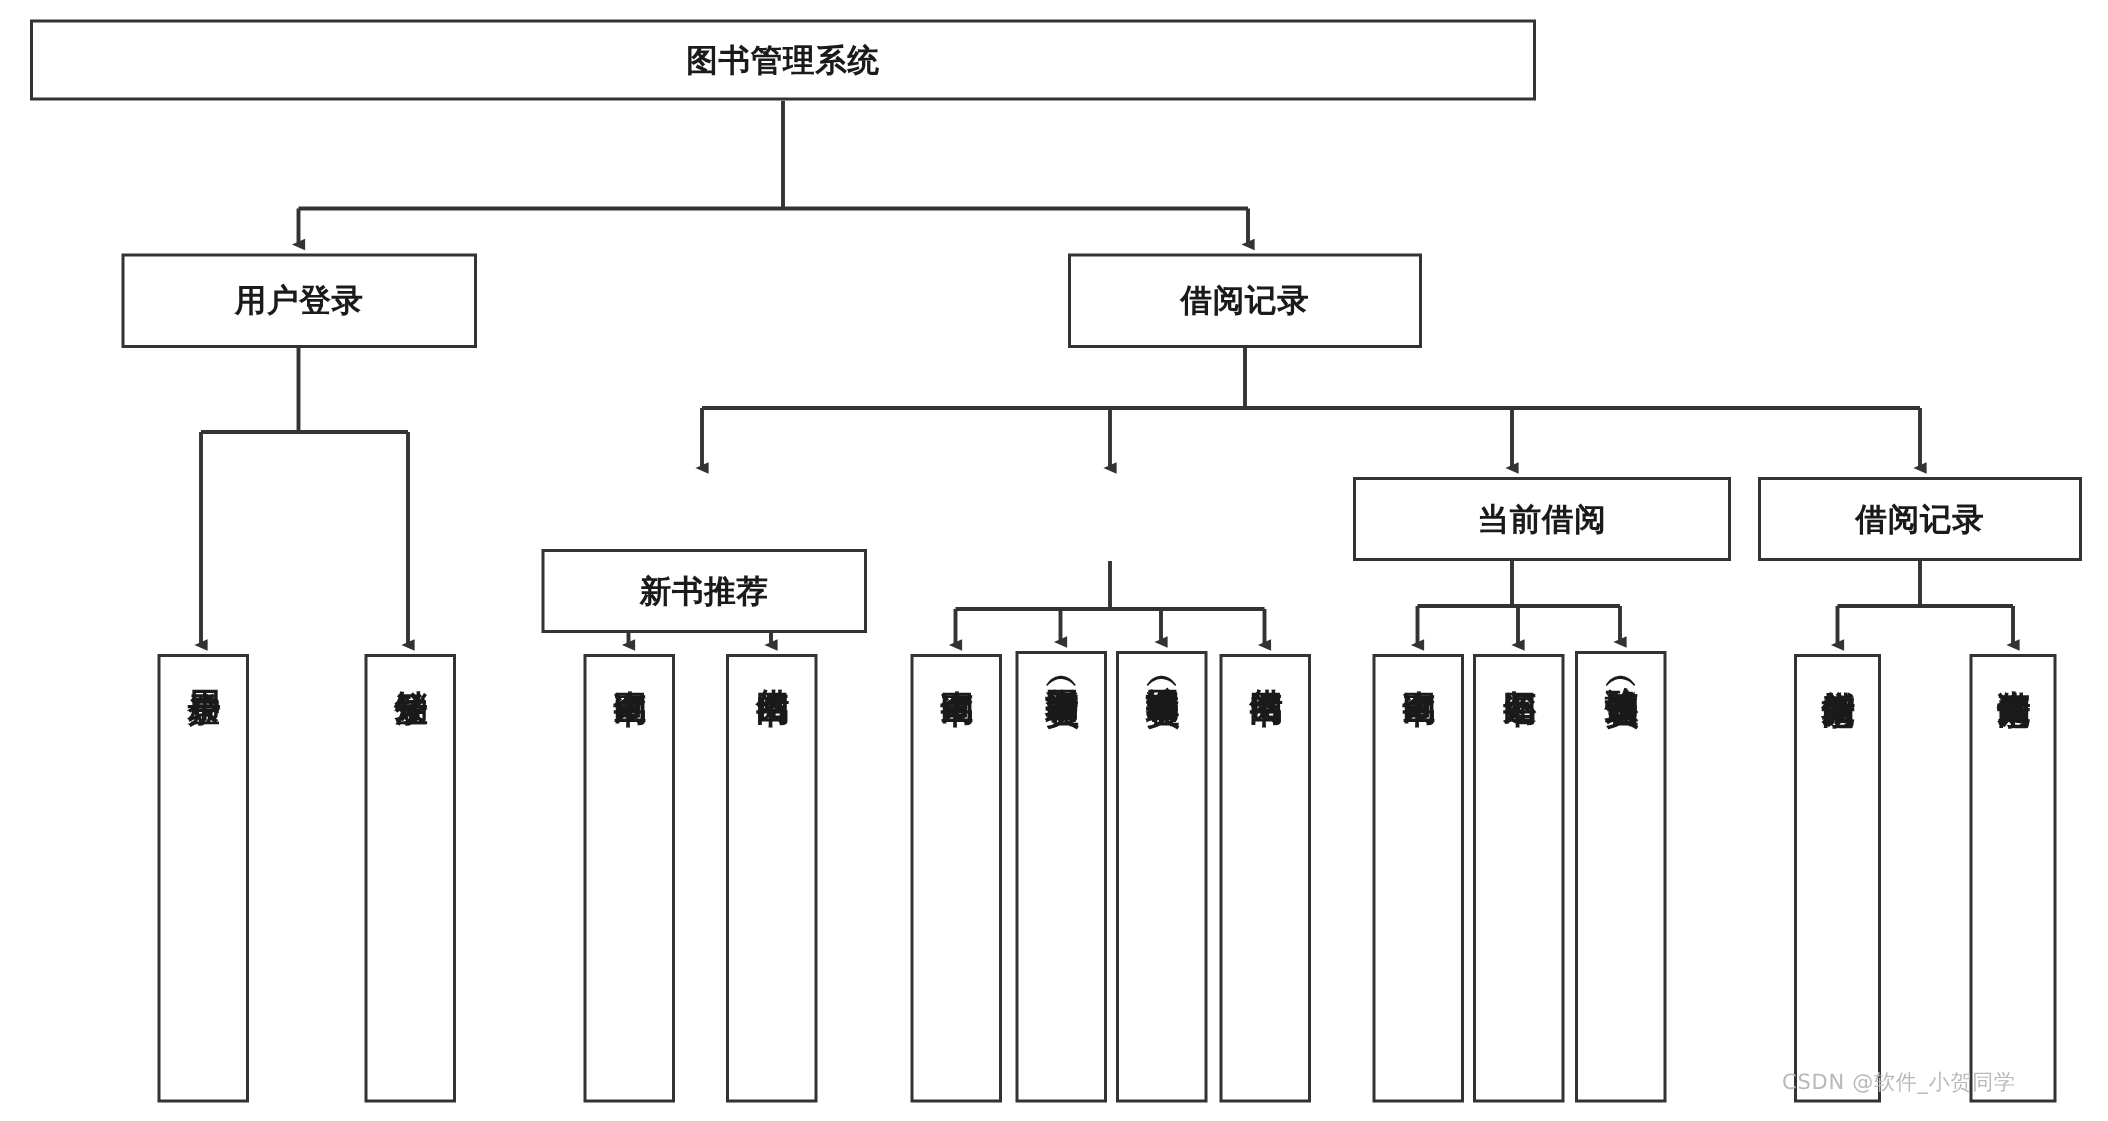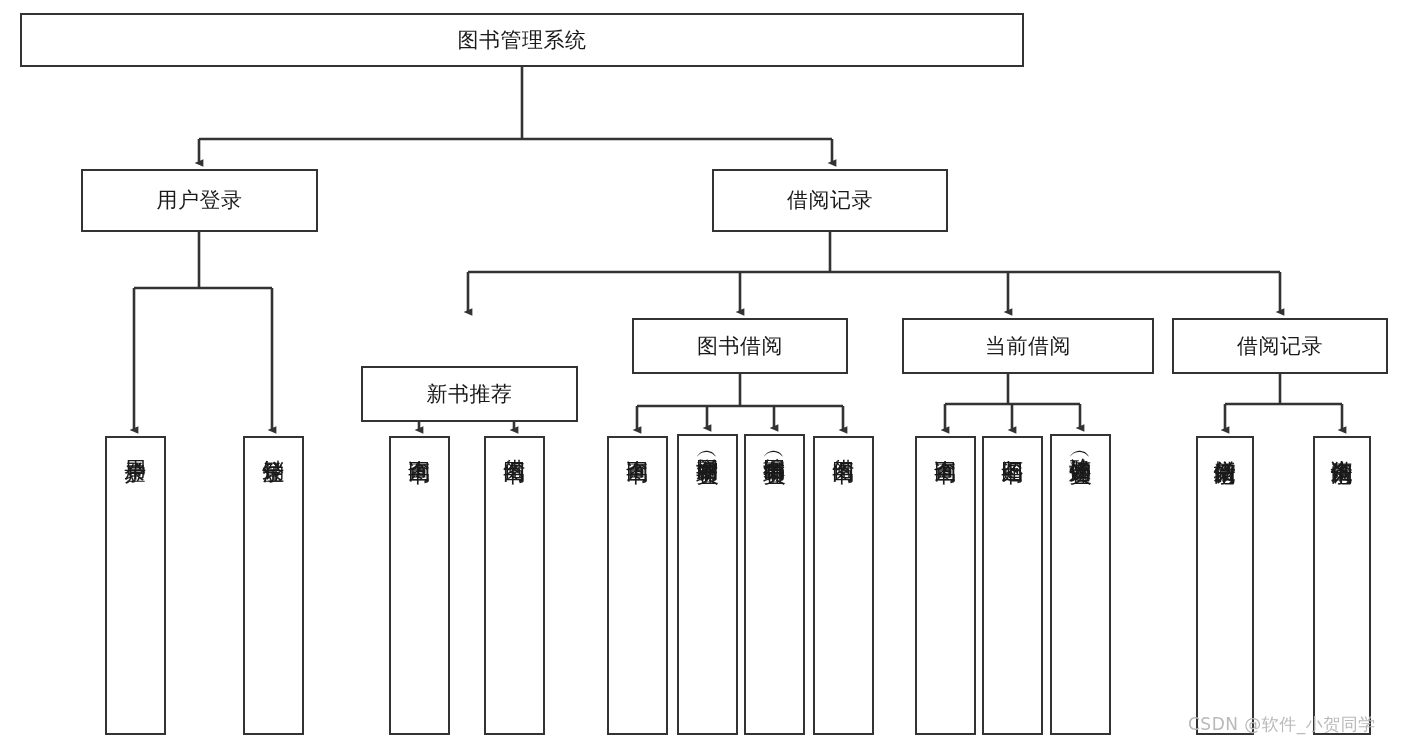--- a/index.html
+++ b/index.html
@@ -34,20 +34,21 @@
     align-items: center;
     justify-content: center;
     color: #1a1a1a;
     z-index: 2;
   }
   .node .label {
     display: block;
     text-align: center;
     line-height: 1.18;
     white-space: nowrap;
+    font-weight: bold;
   }
   
   .node.horiz .label {
     font-size: 21px;
     letter-spacing: 0.5px;
   }
   
   .node.vert {
     align-items: flex-start;
     padding-top: 4px;
@@ -57,21 +58,21 @@
     text-orientation: upright;
     font-size: 22px;
     line-height: 1.06;
     letter-spacing: 1px;
     white-space: pre;
   }
   #watermark {
     position: absolute;
     left: 1188px;
     top: 713px;
-    font-size: 17px;
+    font-size: 14px;
     color: #b9b9b9;
     letter-spacing: 0.5px;
     white-space: nowrap;
     z-index: 5;
     pointer-events: none;
   }
 </style>
 </head>
 <body>
 
@@ -134,23 +135,20 @@
   <div class="node horiz" style="left: 81px; top: 169px; width: 237px; height: 63px;">
     <span class="label">用户登录</span>
   </div>
   <div class="node horiz" style="left: 712px; top: 169px; width: 236px; height: 63px;">
     <span class="label">借阅记录</span>
   </div>
 
   <div class="node horiz" style="left: 361px; top: 318px; width: 217px; height: 56px; margin-top: 48px;">
     <span class="label">新书推荐</span>
   </div>
-  <div class="node horiz" style="left: 632px; top: 318px; width: 216px; height: 56px;">
-    <span class="label">图书借阅</span>
-  </div>
   <div class="node horiz" style="left: 902px; top: 318px; width: 252px; height: 56px;">
     <span class="label">当前借阅</span>
   </div>
   <div class="node horiz" style="left: 1172px; top: 318px; width: 216px; height: 56px;">
     <span class="label">借阅记录</span>
   </div>
 
   <div class="node vert" style="left: 105px; top: 436px; width: 61px; height: 299px;">
     <span class="label">用户登录</span>
   </div>

